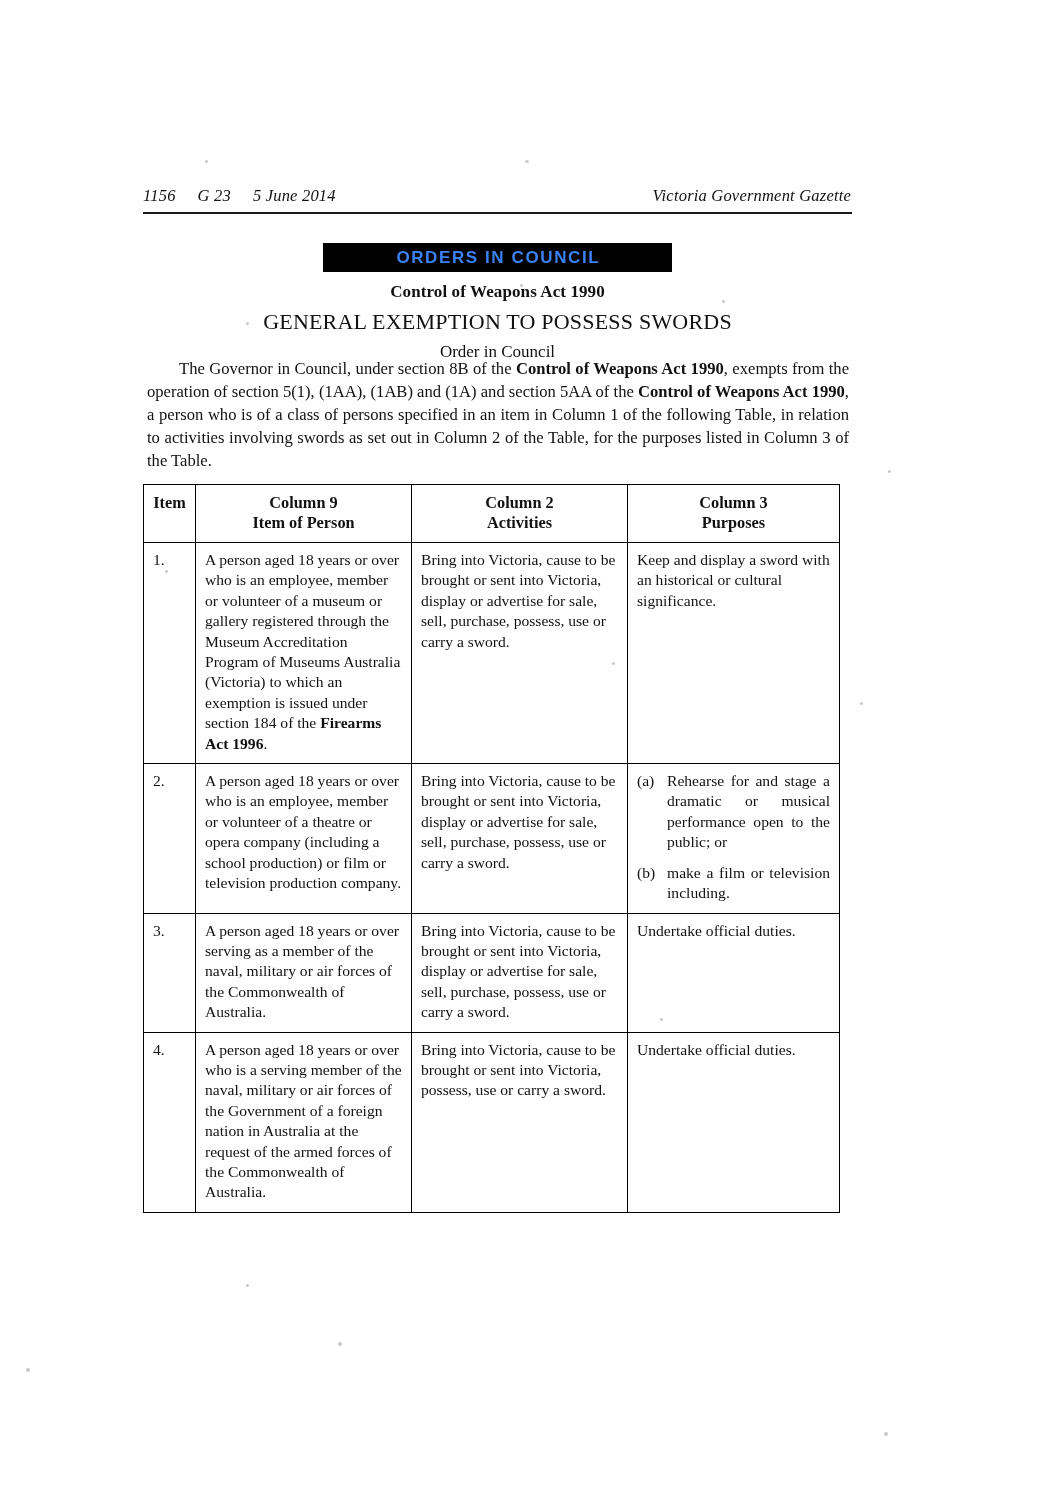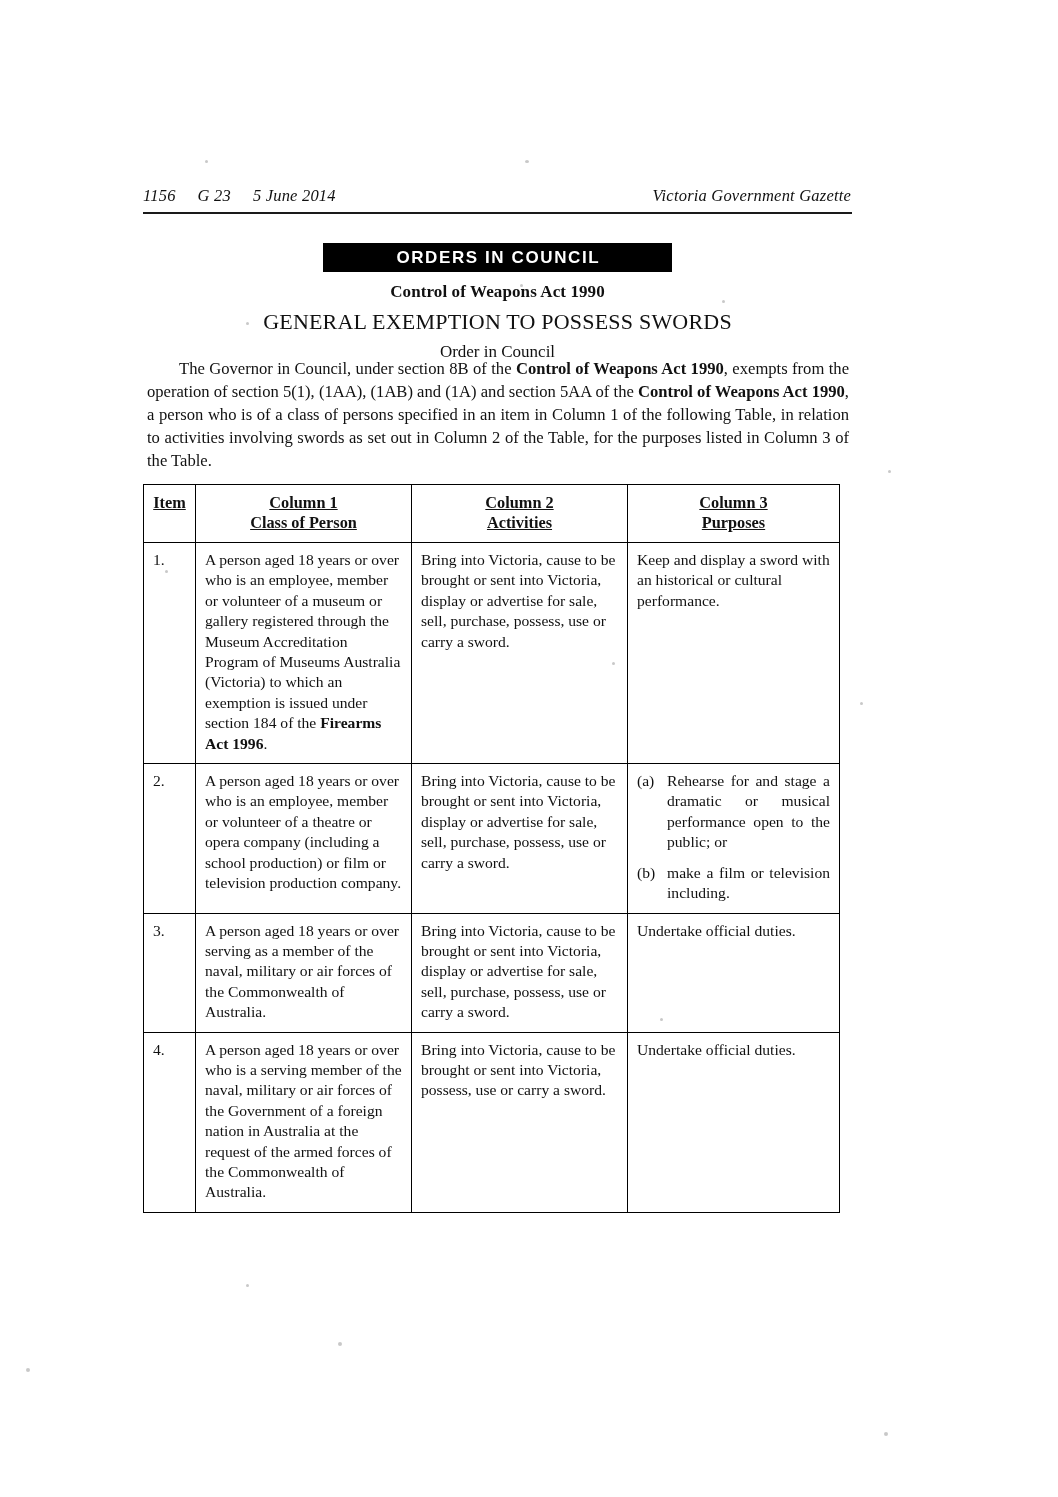--- a/index.html
+++ b/index.html
@@ -71,21 +71,21 @@
   }
 
   
   .banner {
     position: absolute;
     left: 323px;
     top: 243px;
     width: 349px;
     height: 29px;
     background: #000000;
-    color: #ffffff;
+    color: #3b82f6;
     font-family: "Liberation Sans", "DejaVu Sans", sans-serif;
     font-weight: bold;
     font-size: 17px;
     letter-spacing: 1.6px;
     display: flex;
     align-items: center;
     justify-content: center;
     text-indent: 1.6px;
   }
 
@@ -153,21 +153,20 @@
     font-size: 15.6px;
     line-height: 20.4px;
     font-weight: normal;
   }
   table.gaz thead th {
     text-align: center;
     font-weight: bold;
     font-size: 16.3px;
     line-height: 20px;
     padding: 8px 6px 9px 6px;
-    text-decoration: underline;
   }
   th .hd2 { display: block; }
   col.c-item  { width: 52px; }
   col.c-col1  { width: 216px; }
   col.c-col2  { width: 216px; }
   col.c-col3  { width: 212px; }
 
   td.item {
     text-align: left;
     padding-left: 11px;
@@ -244,39 +243,39 @@
         <col class="c-col1">
         <col class="c-col2">
         <col class="c-col3">
     </colgroup>
     <thead>
       <tr>
         <th>
           <span>Item</span>
         </th>
         <th>
-          <span>Column 1</span>
-          <span class="hd2">Class of Person</span>
+          <span>Column 9</span>
+          <span class="hd2">Item of Person</span>
         </th>
         <th>
           <span>Column 2</span>
           <span class="hd2">Activities</span>
         </th>
         <th>
           <span>Column 3</span>
           <span class="hd2">Purposes</span>
         </th>
       </tr>
     </thead>
     <tbody id="tbody">
         <tr>
           <td class="item">1.</td>
           <td class="col1"><span>A person aged 18 years or over who is an employee, member or volunteer of a museum or gallery registered through the Museum Accreditation Program of Museums Australia (Victoria) to which an exemption is issued under section 184 of the </span><b>Firearms Act 1996</b><span>.</span></td>
           <td class="col2">Bring into Victoria, cause to be brought or sent into Victoria, display or advertise for sale, sell, purchase, possess, use or carry a sword.</td>
-          <td class="col3">Keep and display a sword with an historical or cultural performance.</td>
+          <td class="col3">Keep and display a sword with an historical or cultural significance.</td>
         </tr>
         <tr>
           <td class="item">2.</td>
           <td class="col1"><span>A person aged 18 years or over who is an employee, member or volunteer of a theatre or opera company (including a school production) or film or television production company.</span></td>
           <td class="col2">Bring into Victoria, cause to be brought or sent into Victoria, display or advertise for sale, sell, purchase, possess, use or carry a sword.</td>
           <td class="col3">
             <ul class="purpose-list">
               <li><span class="mk">(a)</span><span>Rehearse for and stage a dramatic or musical performance open to the public; or</span></li>
               <li><span class="mk">(b)</span><span>make a film or television including.</span></li>
             </ul>

